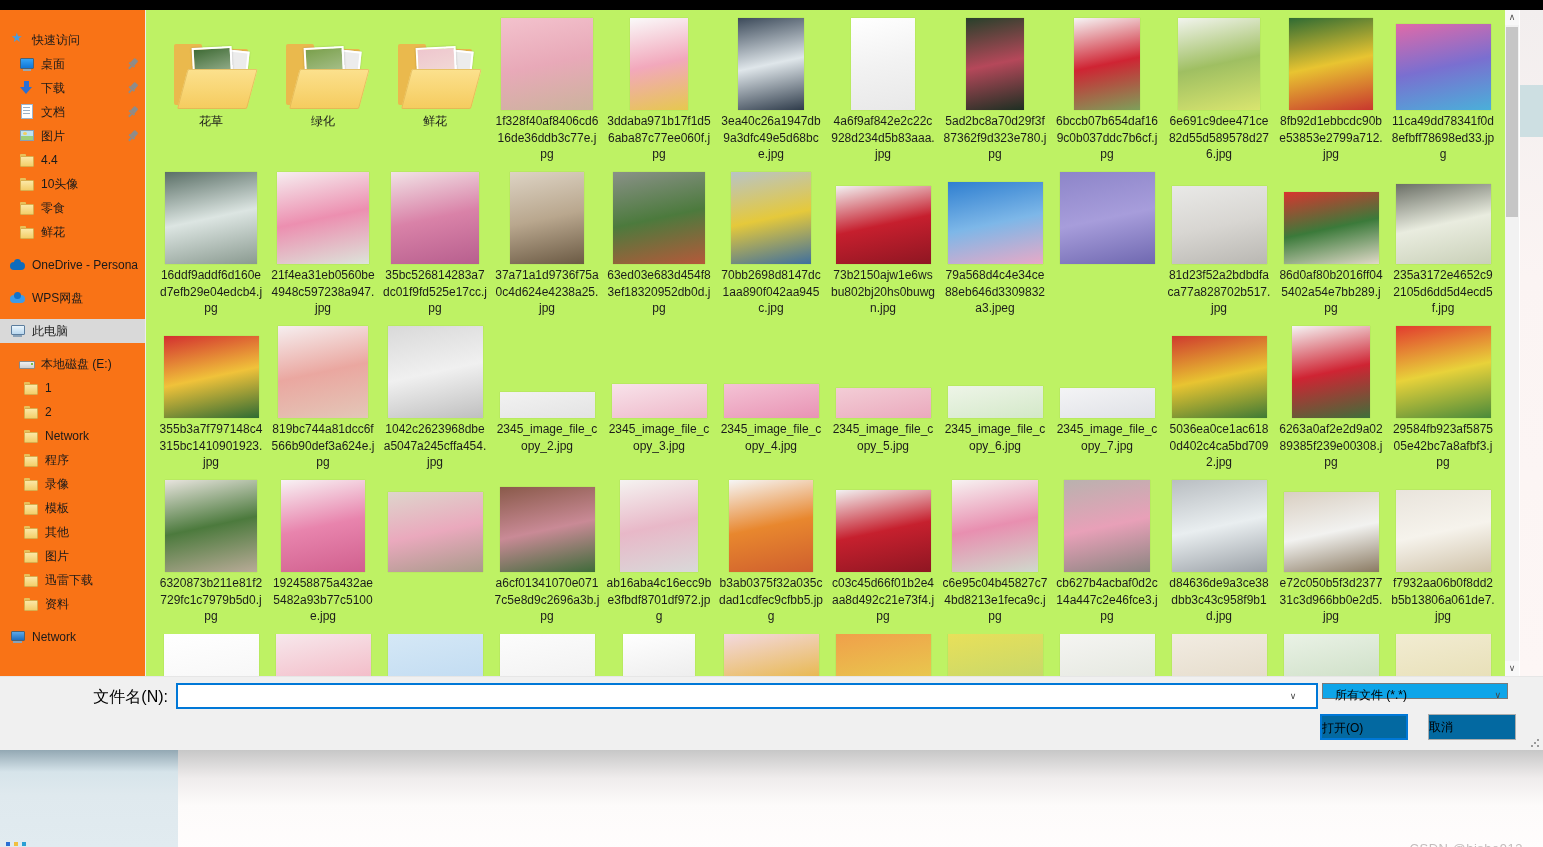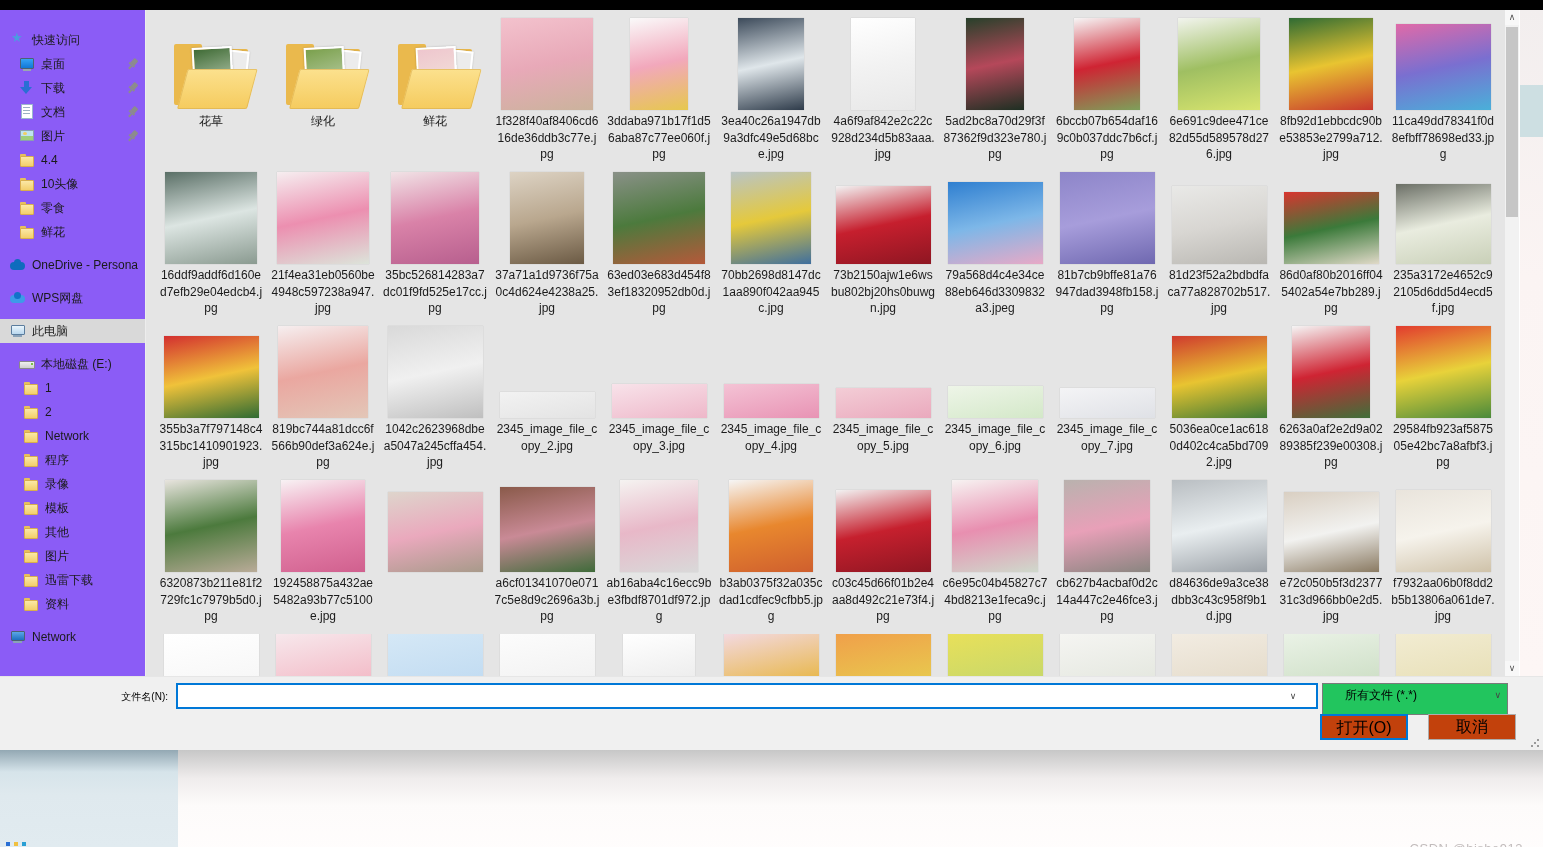--- a/index.html
+++ b/index.html
@@ -6,21 +6,21 @@
   body{width:1543px;height:847px;position:relative;overflow:hidden;
        font-family:"Liberation Sans","DejaVu Sans",sans-serif;background:#fff;
        -webkit-font-smoothing:antialiased}
   .abs{position:absolute}
 
   
   .top-bar{left:0;top:0;width:1543px;height:10px;background:#000}
   .top-notch{left:0;top:10px;width:8px;height:22px;background:#000}
 
   
-  .sidebar{left:0;top:10px;width:145px;height:666px;background:#8b5cf6;border-right:1px solid #ededed;overflow:hidden}
+  .sidebar{left:0;top:10px;width:145px;height:666px;background:#f97316;border-right:1px solid #ededed;overflow:hidden}
   .side-list{padding-top:18px}
   .side-item{position:relative;height:24px;display:flex;align-items:center;font-size:12px;color:#1a1a1a;white-space:nowrap;cursor:default}
   .side-item.selected{background:#d9d9d9}
   .side-item.gap{margin-top:9px}
   .lv0{padding-left:10px}.lv1{padding-left:19px}.lv2{padding-left:23px}
   .ic{width:16px;height:16px;position:relative;display:inline-block;flex:0 0 16px;margin-right:6px}
   .ic-star::before{content:"★";color:#4a9de0;font-size:13px;position:absolute;top:-2px;left:1px}
   .ic-desktop::before{content:"";position:absolute;left:1px;top:2px;width:12px;height:9px;background:linear-gradient(180deg,#35a3f5,#1177d7);border:1px solid #4d6172;border-radius:1px}
   .ic-desktop::after{content:"";position:absolute;left:4px;top:13px;width:8px;height:2px;background:#9aa7b0}
   .ic-download::before{content:"";position:absolute;left:5px;top:1px;width:5px;height:6px;background:#2a6fd4}
@@ -40,21 +40,21 @@
   .ic-drive::before{content:"";position:absolute;left:0;top:5px;width:14px;height:6px;background:linear-gradient(180deg,#f0f0f0,#cfcfcf);border:1px solid #8a8a8a;border-radius:1px}
   .ic-drive::after{content:"";position:absolute;right:2px;top:7px;width:2px;height:2px;background:#7ac043}
   .ic-network::before{content:"";position:absolute;left:1px;top:2px;width:12px;height:8px;background:linear-gradient(180deg,#5aa7e8,#1f6fc0);border:1px solid #4d6172;border-radius:1px}
   .ic-network::after{content:"";position:absolute;left:3px;top:12px;width:9px;height:2px;background:#8aa2b8}
   .pin{position:absolute;right:7px;top:6px;width:11px;height:12px;transform:rotate(42deg)}
   .pin::before{content:"";position:absolute;left:3px;top:0;width:5px;height:6px;background:#8c8c8c;border-radius:1px 1px 0 0}
   .pin::after{content:"";position:absolute;left:2px;top:6px;width:7px;height:2px;background:#8c8c8c}
   .pin i{position:absolute;left:5px;top:8px;width:2px;height:4px;background:#8c8c8c}
 
   
-  .file-area{left:146px;top:10px;width:1359px;height:666px;background:#e5e5e5;overflow:hidden}
+  .file-area{left:146px;top:10px;width:1359px;height:666px;background:#bef264;overflow:hidden}
   .grid{padding:8px 0 0 9px}
   .grid-row{display:flex;height:154px}
   .grid-row.partial{height:44px;overflow:hidden}
   .cell{width:112px;flex:0 0 112px;display:flex;flex-direction:column;align-items:center;cursor:default}
   .tw{height:92px;display:flex;align-items:flex-end;justify-content:center}
   .partial .tw{height:44px;align-items:flex-start}
   .thumb{box-shadow:0 0 1px rgba(0,0,0,.2)}
   .cap{font-size:12px;line-height:16.5px;text-align:center;word-break:break-all;color:#1b1b1b;width:105px;margin:3px auto 0;height:50px;overflow:hidden}
   
   .bigfolder{position:relative;width:88px;height:68px}
@@ -69,26 +69,26 @@
   .vs-btn{position:absolute;left:0;width:14px;height:15px;color:#505050;font-size:9px;line-height:15px;text-align:center;background:#f8f8f8}
   .vs-up{top:0}.vs-down{bottom:0}
   .vs-thumb{position:absolute;left:1px;top:17px;width:12px;height:190px;background:#c6c6c6}
 
   
   .sliver{left:1520px;top:10px;width:23px;height:666px;background:linear-gradient(180deg,#f2eeee 0,#fbf4f3 40%,#fdf6f5 100%)}
   .sliver-block{left:1520px;top:85px;width:23px;height:52px;background:#cddfe2}
 
   
   .footer{left:0;top:676px;width:1543px;height:74px;background:#f0f0f0;border-top:1px solid #e6e6e6}
-  .fn-label{position:absolute;left:58px;top:8px;width:110px;text-align:right;font-size:10px;color:#000;line-height:24px}
+  .fn-label{position:absolute;left:58px;top:8px;width:110px;text-align:right;font-size:16px;color:#000;line-height:24px}
   .fn-input{position:absolute;left:176px;top:6px;width:1114px;height:22px;border:2px solid #0078d7;background:#fff;font-size:12px;padding:0 18px 0 6px;outline:none}
   .fn-chevron{position:absolute;left:1283px;top:8px;width:20px;height:22px;text-align:center;font-size:9px;line-height:22px;color:#444}
-  .ft-select{position:absolute;left:1322px;top:6px;width:186px;height:32px;border:1px solid #7a7a7a;background:#22c55e;font-size:12px;line-height:22px;padding-left:22px;box-sizing:border-box;color:#000}
+  .ft-select{position:absolute;left:1322px;top:6px;width:186px;height:16px;border:1px solid #7a7a7a;background:#0ea5e9;font-size:12px;line-height:22px;padding-left:12px;box-sizing:border-box;color:#000}
   .ft-chevron{position:absolute;right:6px;top:0;font-size:9px;line-height:22px;color:#444}
-  .btn{position:absolute;top:37px;height:26px;background:#c2410c;font-size:16px;text-align:center;line-height:24px;box-sizing:border-box;cursor:default}
+  .btn{position:absolute;top:37px;height:26px;background:#0369a1;font-size:12px;text-align:left;line-height:24px;box-sizing:border-box;cursor:default}
   .btn-open{left:1320px;width:88px;border:2px solid #0078d7}
   .btn-cancel{left:1428px;width:88px;border:1px solid #adadad}
   .grip{position:absolute;right:3px;bottom:3px;width:10px;height:10px;
         background:radial-gradient(circle at 8px 2px,#9a9a9a 1px,transparent 1.4px),
                    radial-gradient(circle at 8px 8px,#9a9a9a 1px,transparent 1.4px),
                    radial-gradient(circle at 2px 8px,#9a9a9a 1px,transparent 1.4px),
                    radial-gradient(circle at 5px 5px,#9a9a9a 1px,transparent 1.4px)}
 
   
   .below-left{left:0;top:750px;width:178px;height:97px;background:linear-gradient(180deg,#93a8b3 0,#d6e4ea 22px,#dfe9ee 45px,#e1ebf0 100%)}
@@ -356,21 +356,20 @@
         <div class="cell">
           <div class="tw">
             <div class="thumb" style="width: 95px; height: 82px; background: linear-gradient(168deg, rgb(47, 127, 208), rgb(125, 183, 232), rgb(232, 169, 198));"></div>
           </div>
           <div class="cap">79a568d4c4e34ce88eb646d3309832a3.jpeg</div>
         </div>
         <div class="cell">
           <div class="tw">
             <div class="thumb" style="width: 95px; height: 92px; background: linear-gradient(168deg, rgb(141, 133, 201), rgb(167, 157, 219), rgb(111, 104, 176));"></div>
           </div>
-          <div class="cap">81b7cb9bffe81a76947dad3948fb158.jpg</div>
         </div>
         <div class="cell">
           <div class="tw">
             <div class="thumb" style="width: 95px; height: 78px; background: linear-gradient(168deg, rgb(233, 233, 231), rgb(216, 214, 210), rgb(185, 183, 178));"></div>
           </div>
           <div class="cap">81d23f52a2bdbdfaca77a828702b517.jpg</div>
         </div>
         <div class="cell">
           <div class="tw">
             <div class="thumb" style="width: 95px; height: 72px; background: linear-gradient(168deg, rgb(216, 53, 47), rgb(59, 122, 58), rgb(224, 217, 200));"></div>

